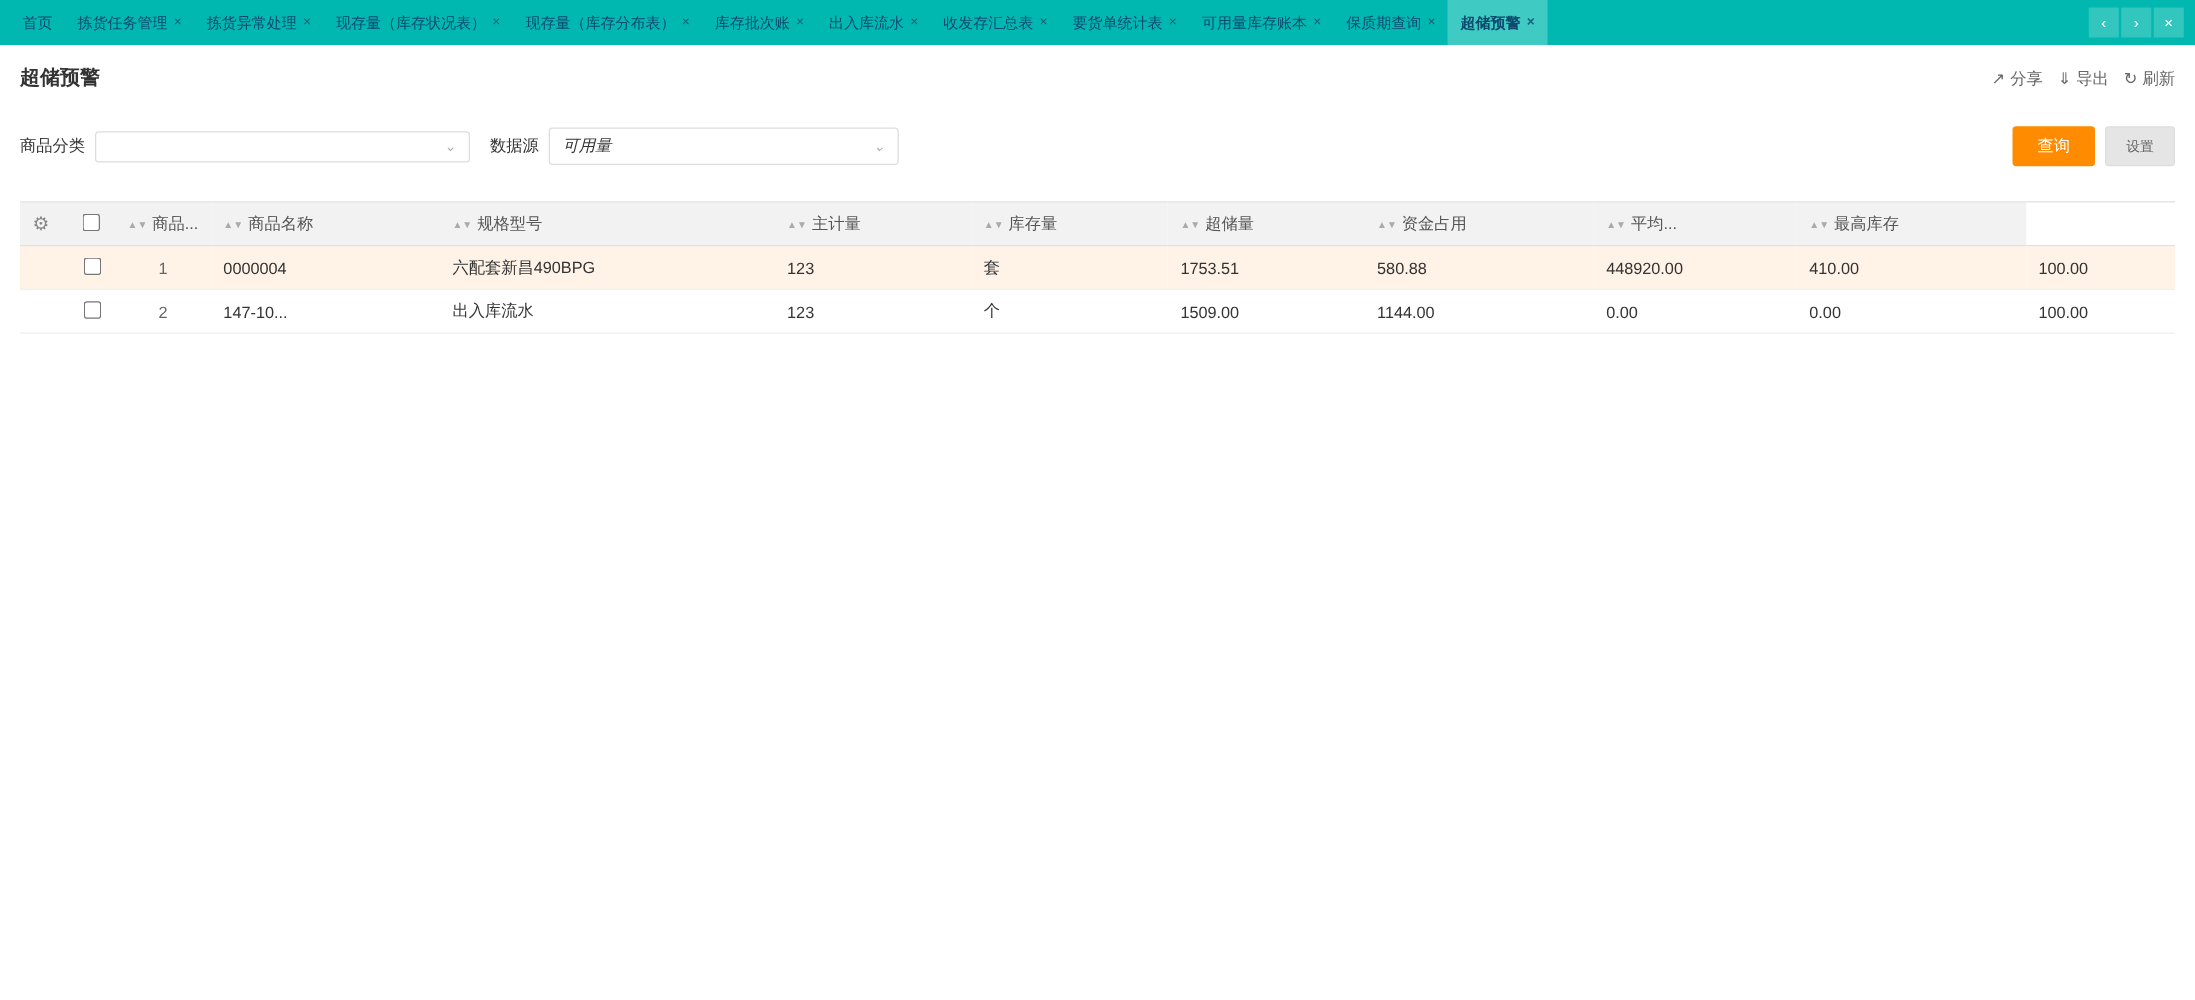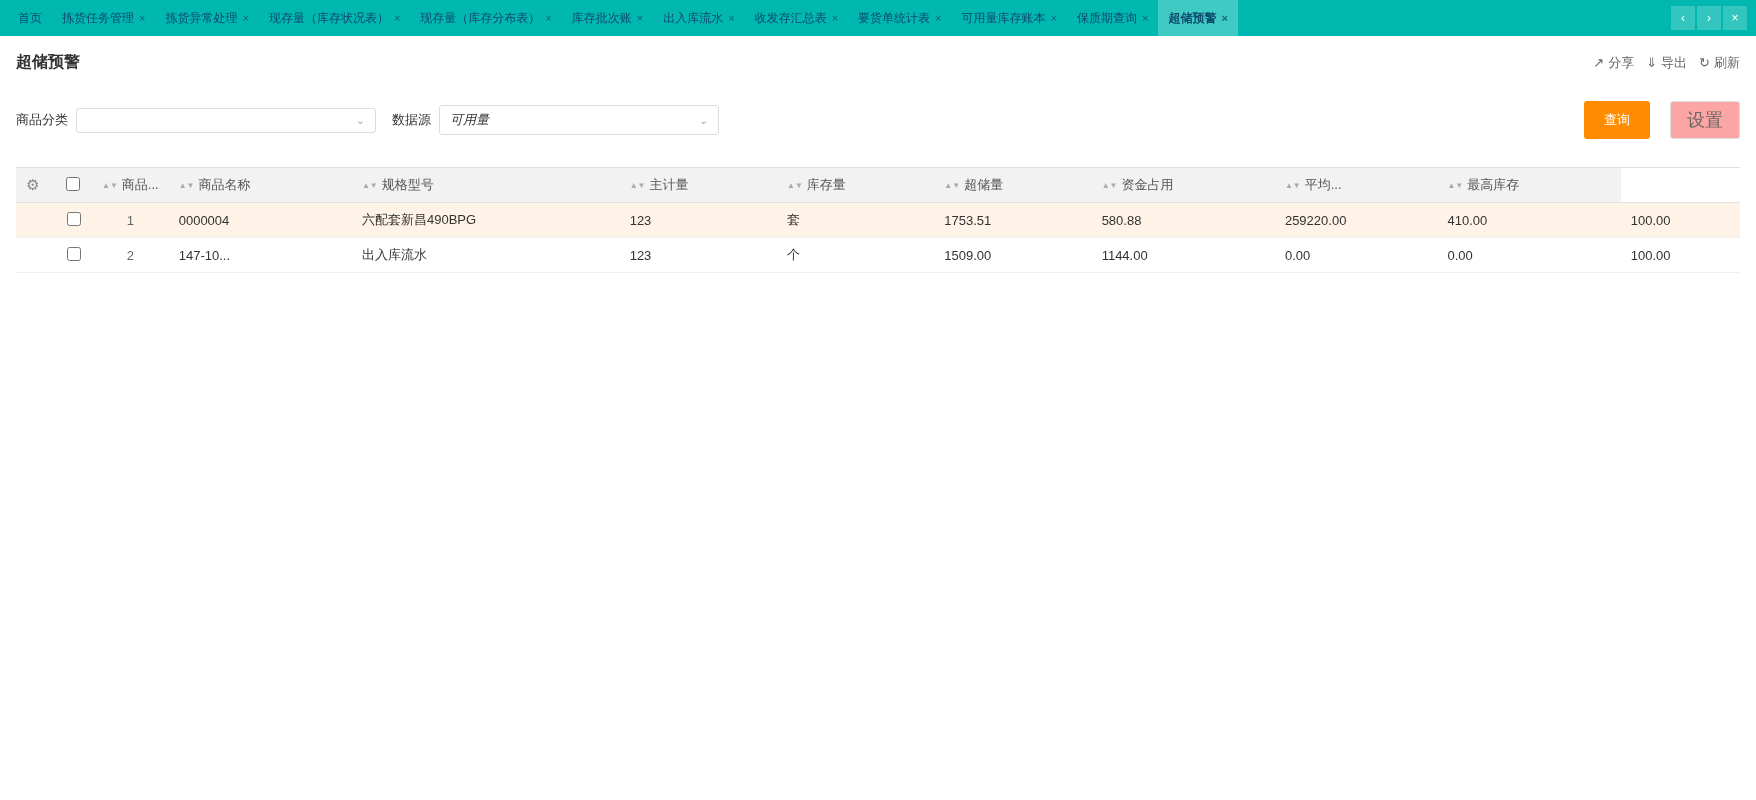--- a/index.html
+++ b/index.html
@@ -127,27 +127,27 @@
       background: #ff8c00;
       color: #fff;
       border: none;
       border-radius: 3px;
       padding: 7px 20px;
       cursor: pointer;
       font-size: 13px;
       margin-left: auto;
     }
     .btn-settings {
-      background: #fca5a5;
+      background: #e5e5e5;
       color: #666;
       border: 1px solid #ddd;
       border-radius: 3px;
       padding: 6px 16px;
       cursor: pointer;
-      font-size: 18px;
+      font-size: 11px;
     }
 
     
     .data-table {
       width: 100%;
       border-collapse: collapse;
       font-size: 13px;
     }
     .data-table thead tr {
       background: #f2f2f2;
@@ -249,21 +249,21 @@
         <span class="chevron">⌄</span>
       </div>
     </div>
     <div class="filter-group">
       <span class="filter-label">数据源</span>
       <div class="filter-select filter-select-narrow">
         <span>可用量</span>
         <span class="chevron">⌄</span>
       </div>
     </div>
-    <div style="margin-left:auto;display:flex;gap:20px;border-radius:13px;">
+    <div style="margin-left:auto;display:flex;gap:8px;border-radius:13px;">
       <button class="btn-query">查询</button>
       <button class="btn-settings">设置</button>
     </div>
   </div>
 
   <table class="data-table">
     <thead>
       <tr>
         <th class="settings-col">
           <span class="gear-icon">⚙</span>
@@ -305,21 +305,21 @@
     <tr class="highlighted">
           <td class="settings-col"></td>
           <td class="checkbox-col"><input type="checkbox" style=""></td>
           <td class="index-col">1</td>
           <td>0000004</td>
           <td>六配套新昌490BPG</td>
           <td>123</td>
           <td>套</td>
           <td>1753.51</td>
           <td>580.88</td>
-          <td>259220.00</td>
+          <td>448920.00</td>
           <td>410.00</td>
           <td>100.00</td>
         </tr>
         <tr>
           <td class="settings-col"></td>
           <td class="checkbox-col"><input type="checkbox" style=""></td>
           <td class="index-col">2</td>
           <td>147-10...</td>
           <td>出入库流水</td>
           <td>123</td>

